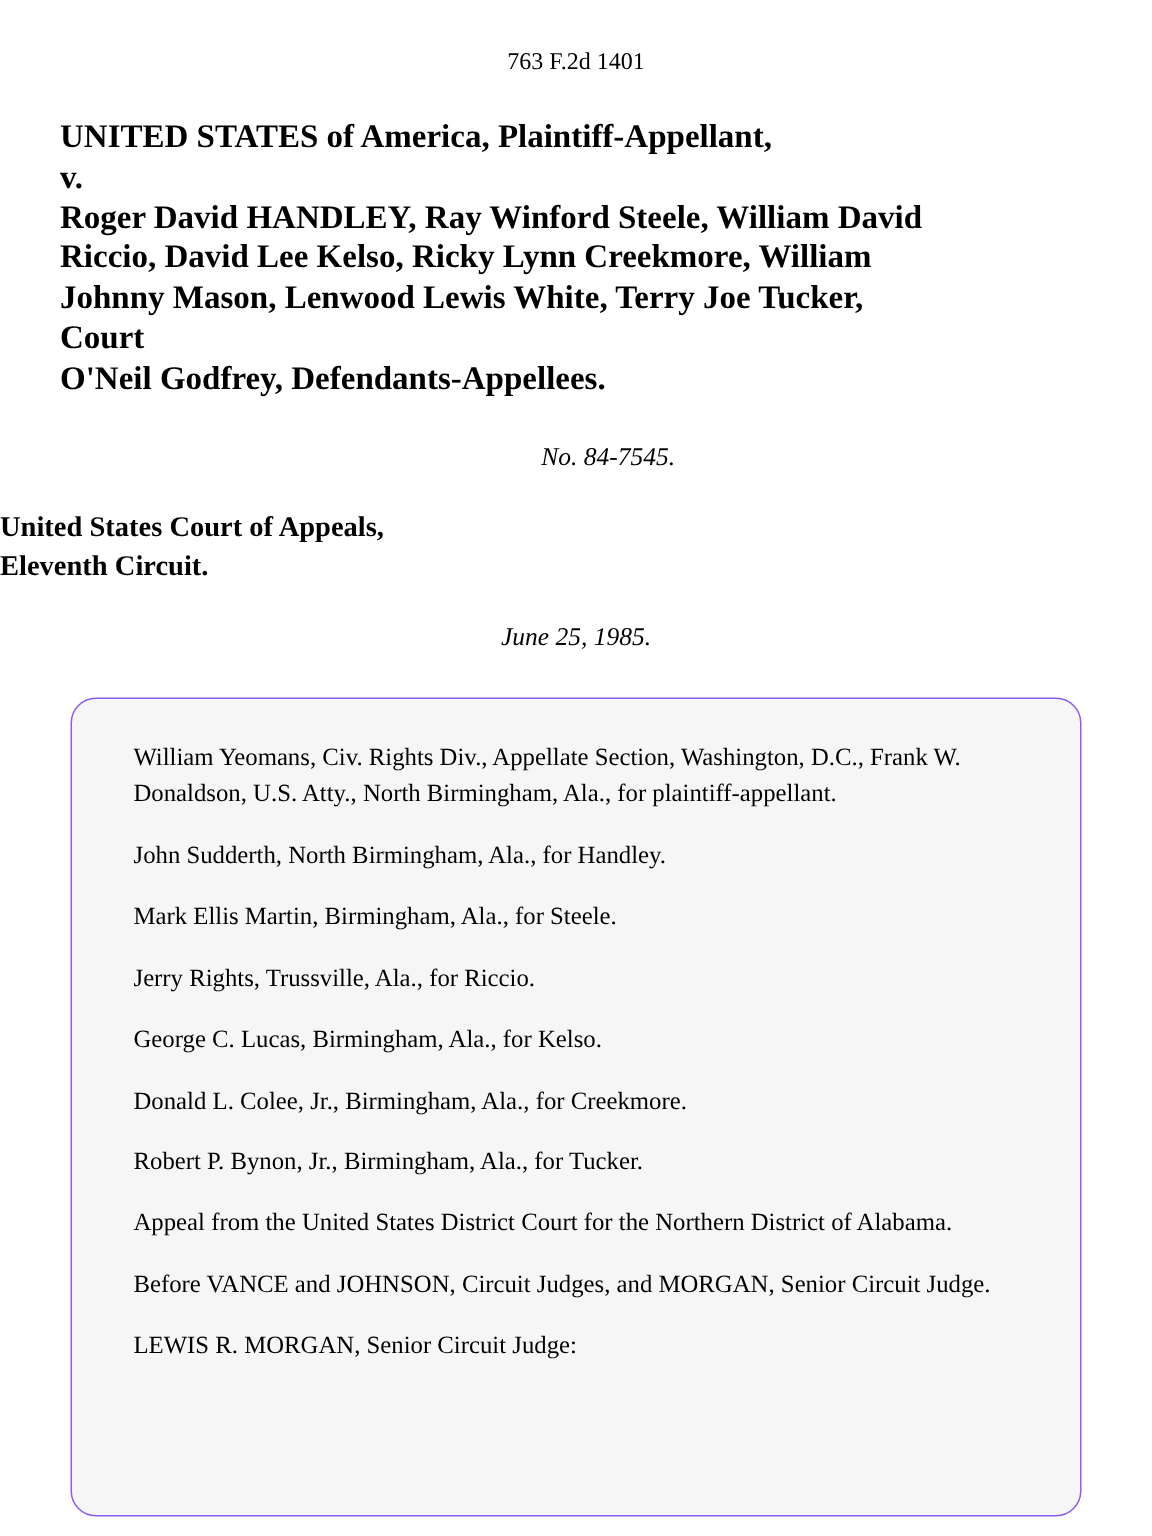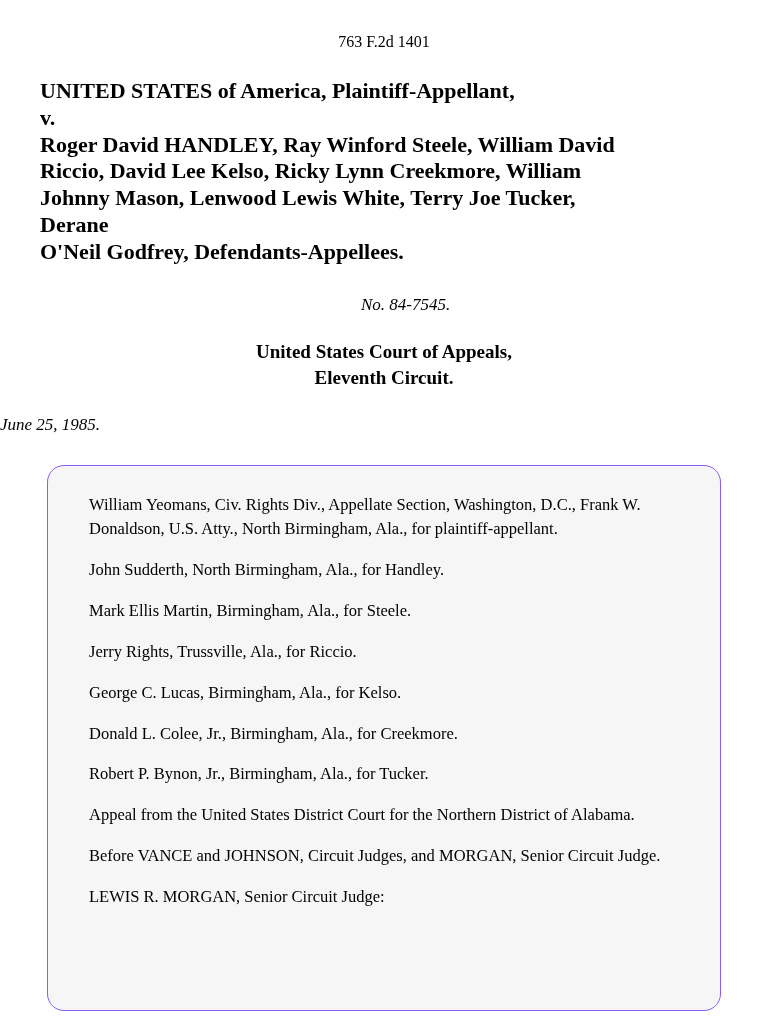--- a/index.html
+++ b/index.html
@@ -31,27 +31,27 @@
   }
   .docket {
     margin-top: 29px;
     text-align: center;
     font-style: italic;
     font-size: 17px;
     margin-left: 43px;
   }
   .court {
     margin-top: 24px;
-    text-align: center;
     font-weight: bold;
     font-size: 19px;
     line-height: 1.4;
   }
   .date {
     margin-top: 23px;
+    text-align: center;
     font-style: italic;
     font-size: 17px;
   }
   .opinion-box {
     margin: 30px auto 0;
     width: 674px;
     min-height: 546px;
     background: #f6f6f6;
     border: 1px solid #8b5cf6;
     padding: 27px 40px 30px 41px;
@@ -70,21 +70,21 @@
 <div class="page">
 
   <div class="citation">763 F.2d 1401</div>
 
   <div class="caption">
     <div>UNITED STATES of America, Plaintiff-Appellant,</div>
     <div>v.</div>
     <div>Roger David HANDLEY, Ray Winford Steele, William David</div>
     <div>Riccio, David Lee Kelso, Ricky Lynn Creekmore, William</div>
     <div>Johnny Mason, Lenwood Lewis White, Terry Joe Tucker,</div>
-    <div>Derane</div>
+    <div>Court</div>
     <div>O'Neil Godfrey, Defendants-Appellees.</div>
   </div>
 
   <div class="docket">No. 84-7545.</div>
 
   <div class="court">
     <div>United States Court of Appeals,</div>
     <div>Eleventh Circuit.</div>
   </div>
 

